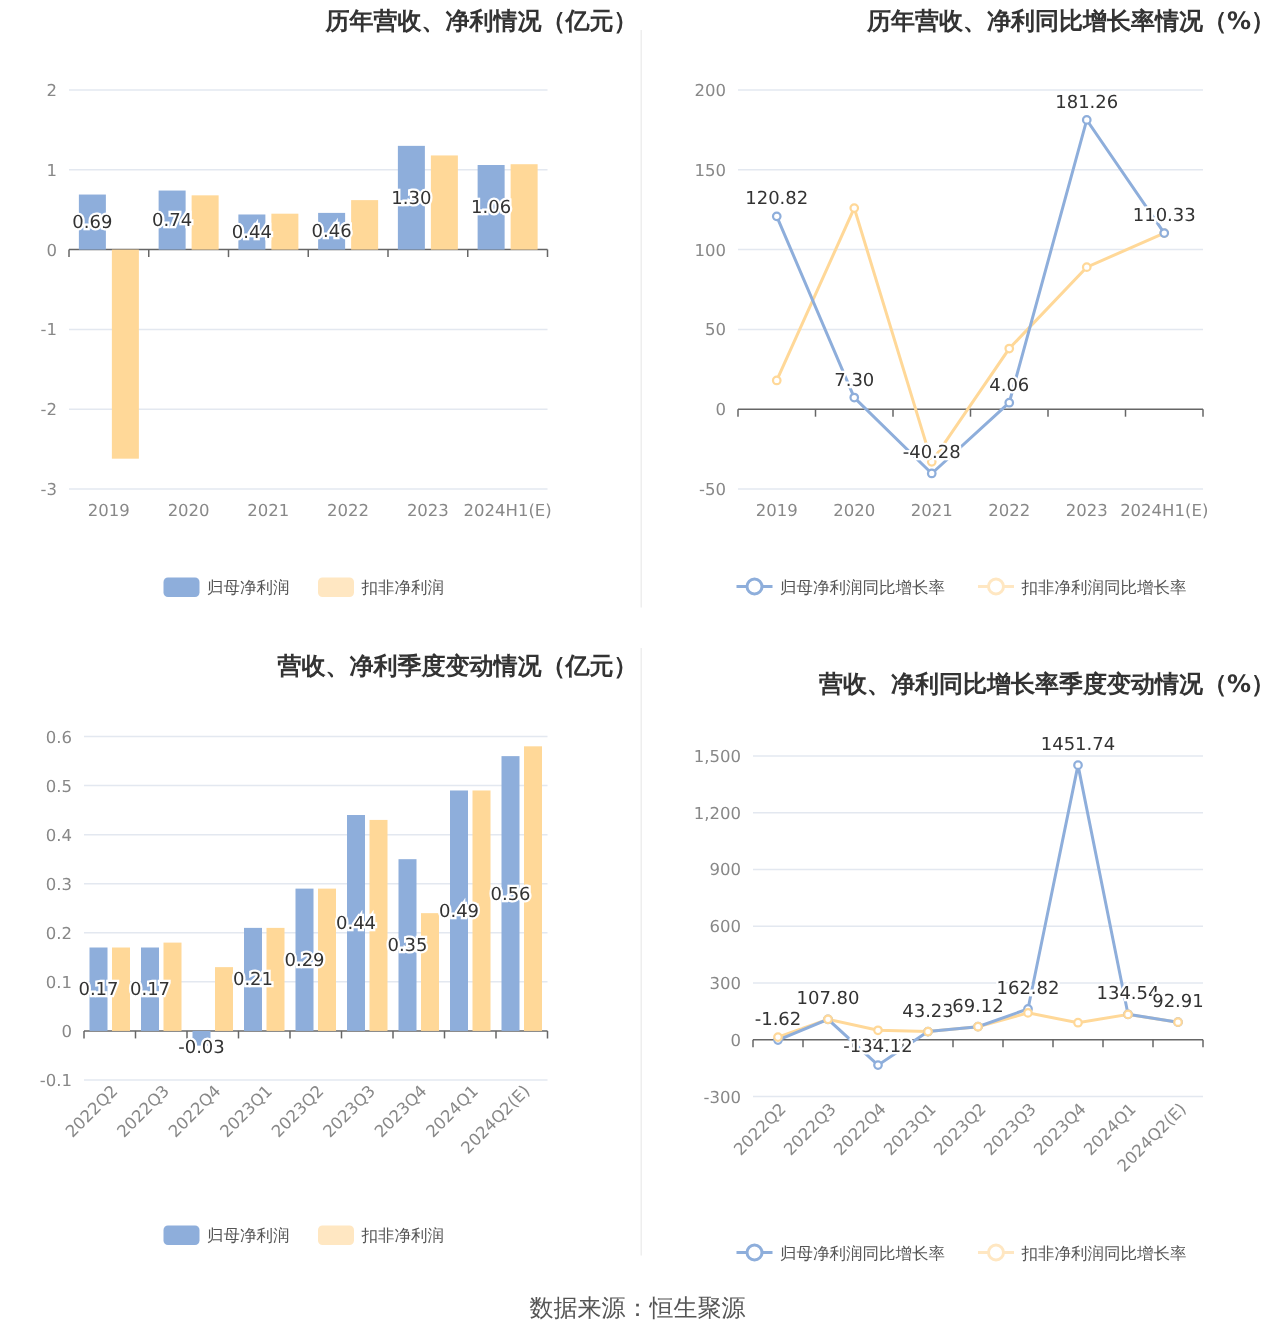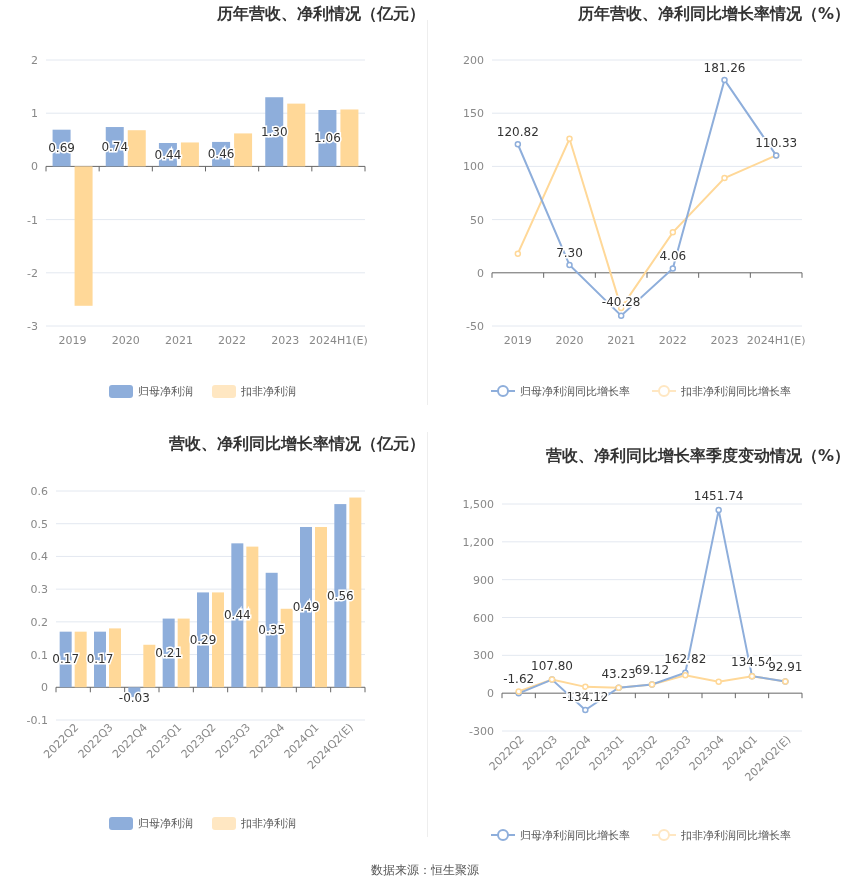--- a/index.html
+++ b/index.html
@@ -4,21 +4,21 @@
 <style>
   html, body { margin: 0; padding: 0; background: #ffffff; }
   body { width: 850px; height: 891px; position: relative; overflow: hidden; font-family: "DejaVu Sans", "Liberation Sans", sans-serif; }
   .panel { position: absolute; }
   .title { position: absolute; left: 0; width: 100%; text-align: right; font-size: 16px; font-weight: bold; color: #333333; }
   .vdiv { position: absolute; left: 427px; width: 1px; background: #eeeeee; }
   svg text { font-family: "DejaVu Sans", "Liberation Sans", sans-serif; }
   .tick { font-size: 11px; fill: #888888; }
   .lbl { font-size: 12px; fill: #333333; }
   .legend-text { font-size: 11px; fill: #555555; }
-  .footer { position: absolute; left: 0; width: 850px; top: 862px; text-align: center; font-size: 12px; color: #555555; }
+  .footer { position: absolute; left: 0; width: 850px; top: 862px; text-align: center; font-size: 16px; color: #555555; }
 </style>
 </head>
 <body>
 
 <div class="vdiv" style="top:20px;height:385px;"></div>
 <div class="vdiv" style="top:432px;height:405px;"></div>
 
 <div class="panel" style="left:0;top:0;width:425px;height:410px;">
   <div class="title" style="top:4px;">历年营收、净利情况（亿元）</div>
   <svg id="c1" width="425" height="410" style="position:absolute;left:0;top:0;">
@@ -123,21 +123,21 @@
       <line x1="66" x2="90" y1="391" y2="391" stroke="#8eaedb" stroke-width="2"></line>
       <circle cx="78" cy="391" r="5" fill="#fff" stroke="#8eaedb" stroke-width="2"></circle>
       <text x="95" y="395" class="legend-text">归母净利润同比增长率</text>
       <line x1="227" x2="251" y1="391" y2="391" stroke="#ffe7c2" stroke-width="2"></line>
       <circle cx="239" cy="391" r="5" fill="#fff" stroke="#ffe7c2" stroke-width="2"></circle>
       <text x="256" y="395" class="legend-text">扣非净利润同比增长率</text>
     </svg>
 </div>
 
 <div class="panel" style="left:0;top:420px;width:425px;height:420px;">
-  <div class="title" style="top:14px;">营收、净利同比增长率情况（亿元）</div>
+  <div class="title" style="top:14px;">营收、净利季度变动情况（亿元）</div>
   <svg id="c3" width="425" height="420" style="position:absolute;left:0;top:0;">
       <line x1="56" x2="365" y1="71" y2="71" stroke="#e3e8f0" stroke-width="1"></line>
       <text x="48" y="75" text-anchor="end" class="tick">0.6</text>
       <line x1="56" x2="365" y1="103.71428571428571" y2="103.71428571428571" stroke="#e3e8f0" stroke-width="1"></line>
       <text x="48" y="107.71428571428571" text-anchor="end" class="tick">0.5</text>
       <line x1="56" x2="365" y1="136.42857142857142" y2="136.42857142857142" stroke="#e3e8f0" stroke-width="1"></line>
       <text x="48" y="140.42857142857142" text-anchor="end" class="tick">0.4</text>
       <line x1="56" x2="365" y1="169.14285714285717" y2="169.14285714285717" stroke="#e3e8f0" stroke-width="1"></line>
       <text x="48" y="173.14285714285717" text-anchor="end" class="tick">0.3</text>
       <line x1="56" x2="365" y1="201.85714285714286" y2="201.85714285714286" stroke="#e3e8f0" stroke-width="1"></line>

